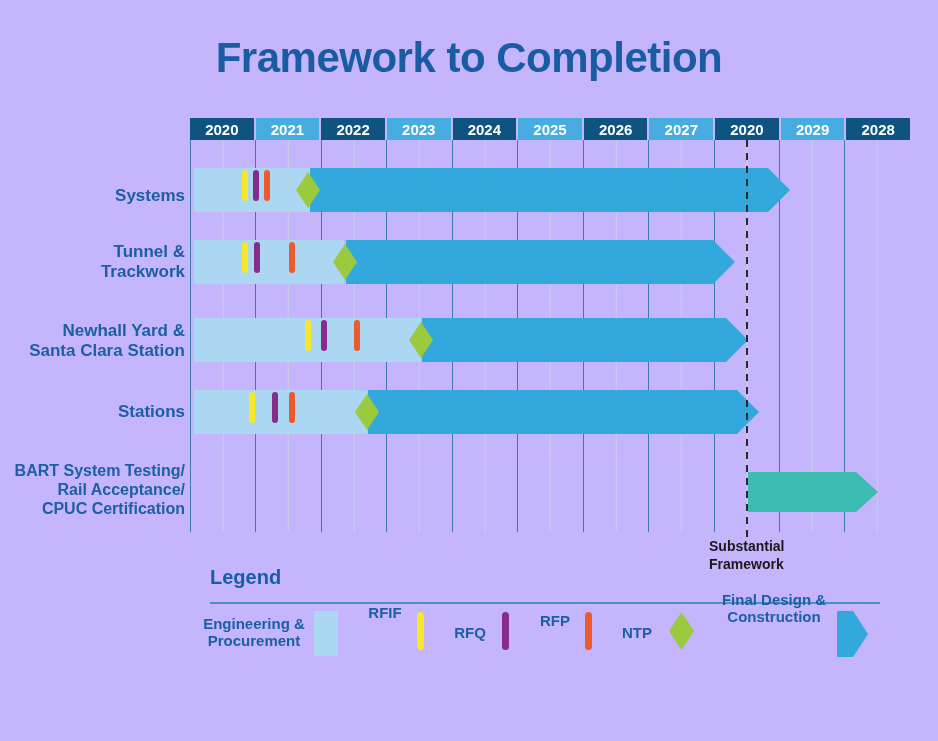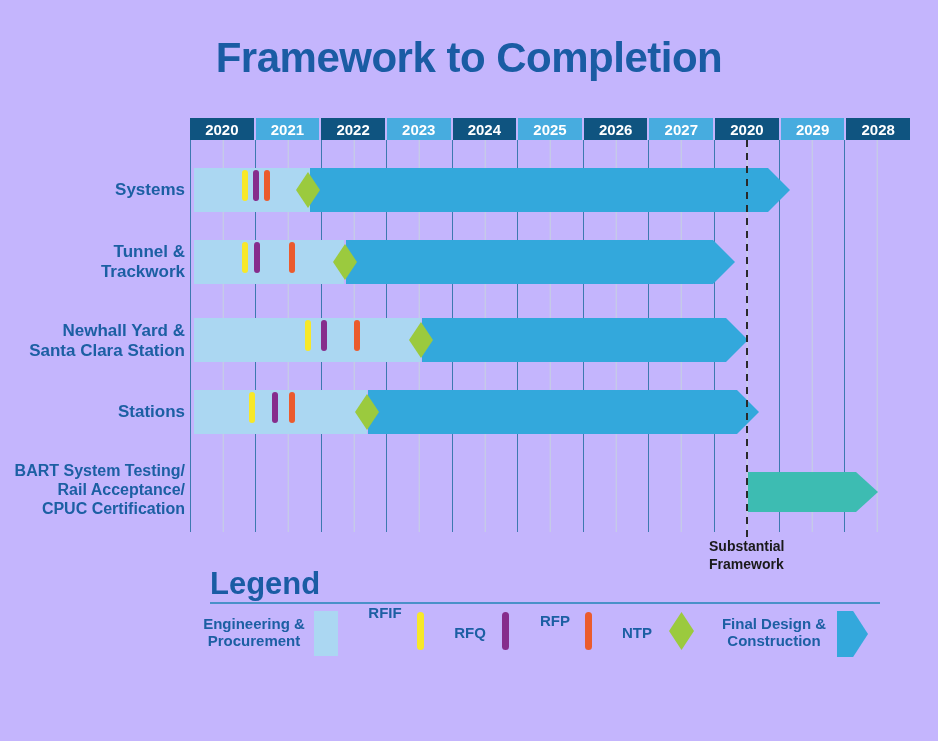--- a/index.html
+++ b/index.html
@@ -69,21 +69,21 @@
   }
 
   .completion-label {
     position:absolute; left:709px; top:538px;
     font-size:14px; font-weight:bold; color:#1A1A1A; line-height:1.25;
   }
 
   
   .legend-heading {
     position:absolute; left:210px; top:566px;
-    font-size:31px; font-weight:bold; color:#1A5CA4;
+    font-size:20px; font-weight:bold; color:#1A5CA4;
   }
   .legend-rule {
     position:absolute; left:210px; top:602px; width:670px; height:2px; background:#4A90C8;
   }
   .lg-label {
     position:absolute; font-size:15px; font-weight:bold; color:#1C5FA3;
     line-height:1.15; text-align:center;
   }
   .lg-label.r { text-align:center; }
   .lg-swatch { position:absolute; left:314px; top:611px; width:24px; height:45px; background:#ABD7F2; }
@@ -160,21 +160,21 @@
 
       <div class="row" style="top:332px;height:40px">
         <div class="arrow teal" style="left:558px;width:130px"></div>
       </div>
 
     </div>
 
     <div class="completion-line"></div>
   </div>
 
-  <div class="row-label" style="top:190px">Systems</div>
+  <div class="row-label" style="top:196px">Systems</div>
   <div class="row-label pre" style="top:262px">Tunnel &amp;
 Trackwork</div>
   <div class="row-label" style="top:412px">Stations</div>
   <div class="row-label pre" style="top:341px">Newhall Yard &amp;
 Santa Clara Station</div>
   <div class="row-label pre" style="top:490px;font-size:16px">BART System Testing/
 Rail Acceptance/
 CPUC Certification</div>
 
   <div class="completion-label pre">Substantial
@@ -192,17 +192,17 @@
 
   <div class="lg-label" style="left:445px;top:624px;width:50px">RFQ</div>
   <div class="lg-tick" style="left:502px;background:#862D8C"></div>
 
   <div class="lg-label" style="left:530px;top:612px;width:50px">RFP</div>
   <div class="lg-tick" style="left:585px;background:#EB5B2D"></div>
 
   <div class="lg-label" style="left:612px;top:624px;width:50px">NTP</div>
   <div class="lg-diamond"></div>
 
-  <div class="lg-label r pre" style="left:718px;top:615px;width:112px">Final Design &amp;
+  <div class="lg-label r pre" style="left:718px;top:591px;width:112px">Final Design &amp;
 Construction</div>
   <div class="lg-arrow"></div>
 
 </div>
 
 </body></html>

